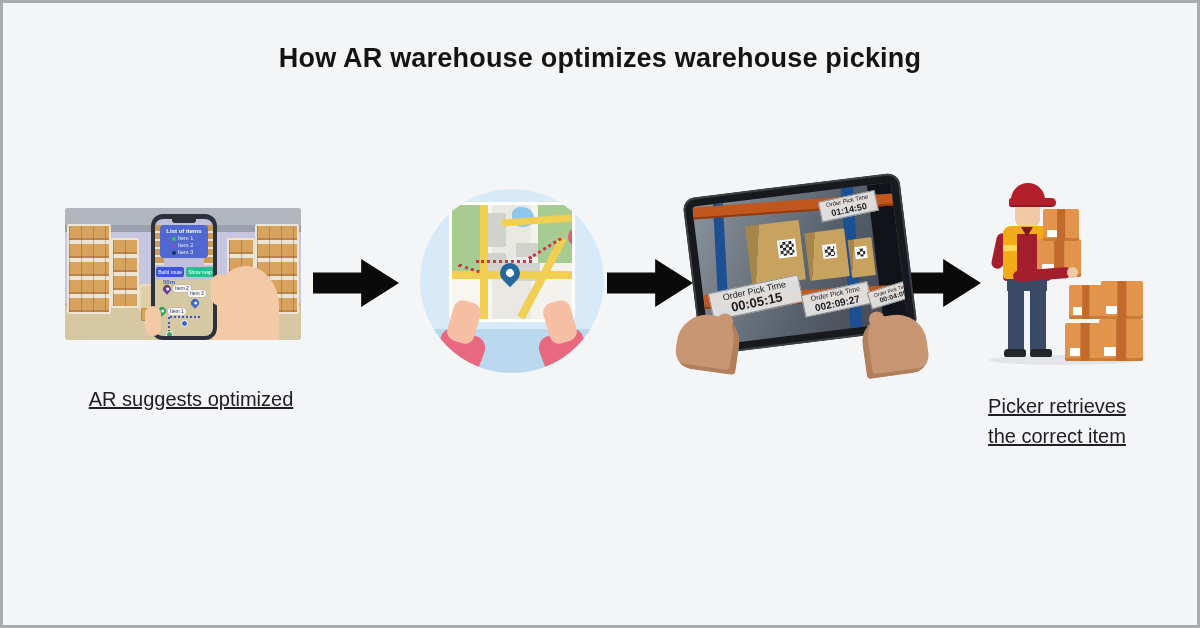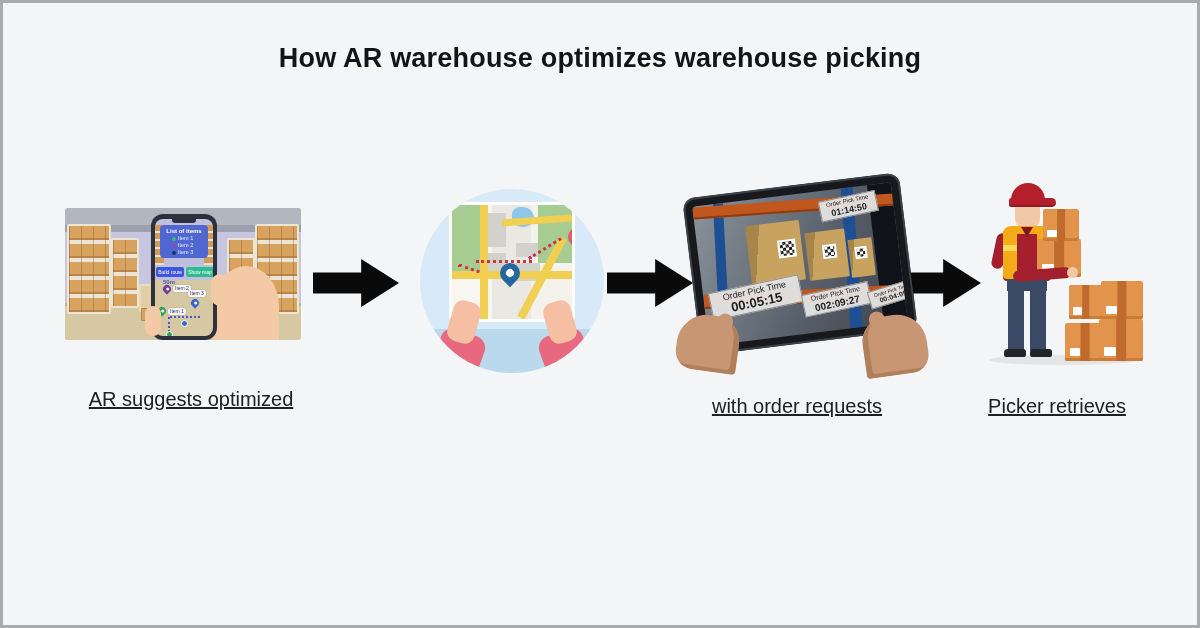--- a/index.html
+++ b/index.html
@@ -348,19 +348,19 @@
     <div class="abs bx sb1"></div>
     <div class="abs bx sb2"></div>
   </div>
 
   <div class="cap c1">
     <span>AR suggests optimized</span>
   </div>
   <div class="cap c2">
   </div>
   <div class="cap c3">
-    <span>with order requests</span>
   </div>
   <div class="cap c4">
     <span>Picker retrieves</span>
+    <span>the correct item</span>
   </div>
 
 </div>
 
 </body></html>

